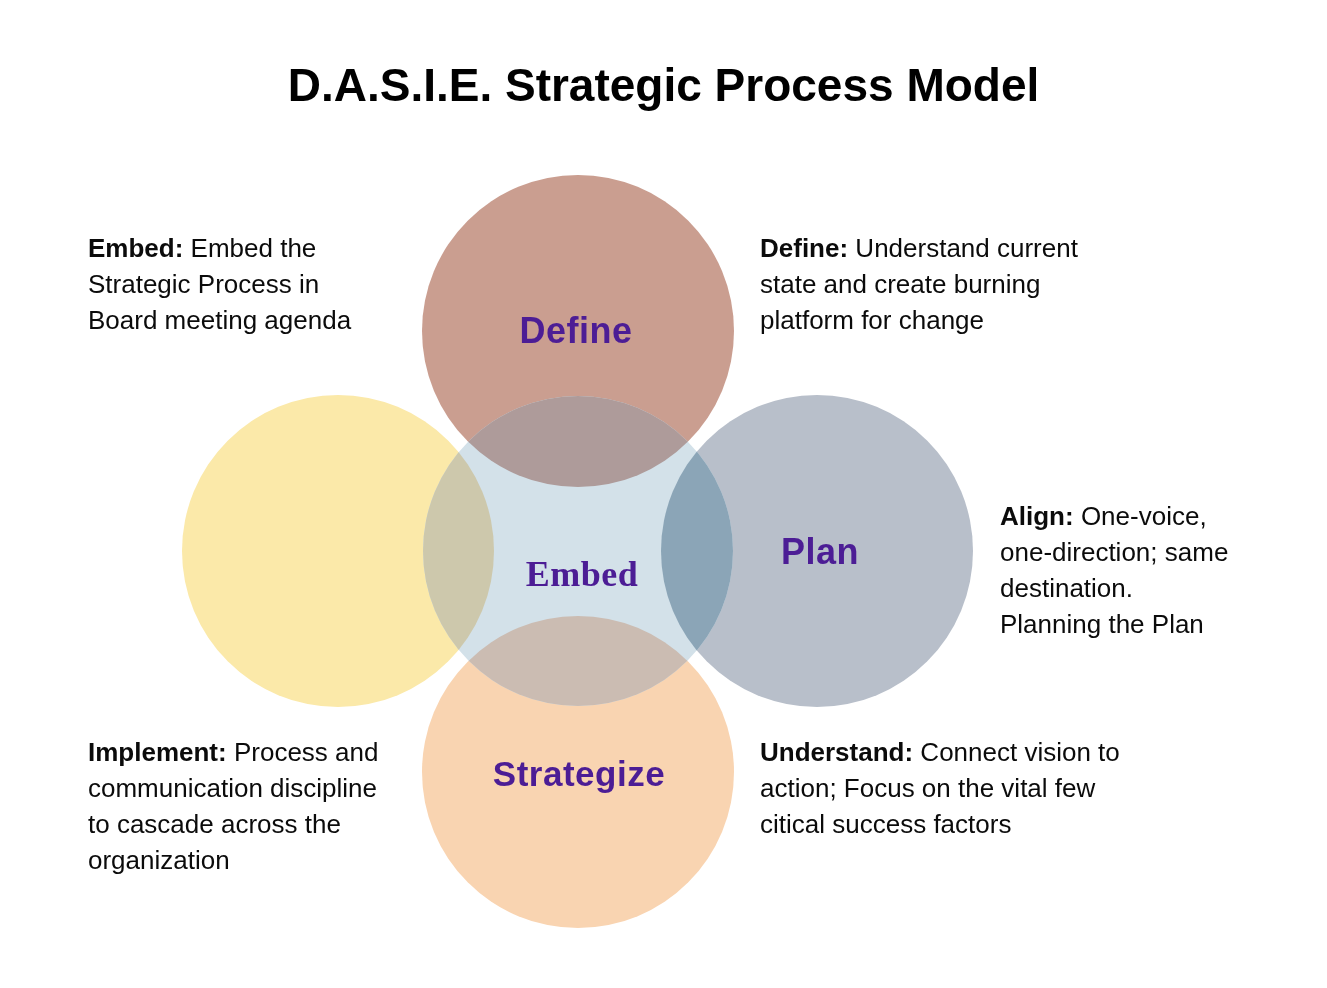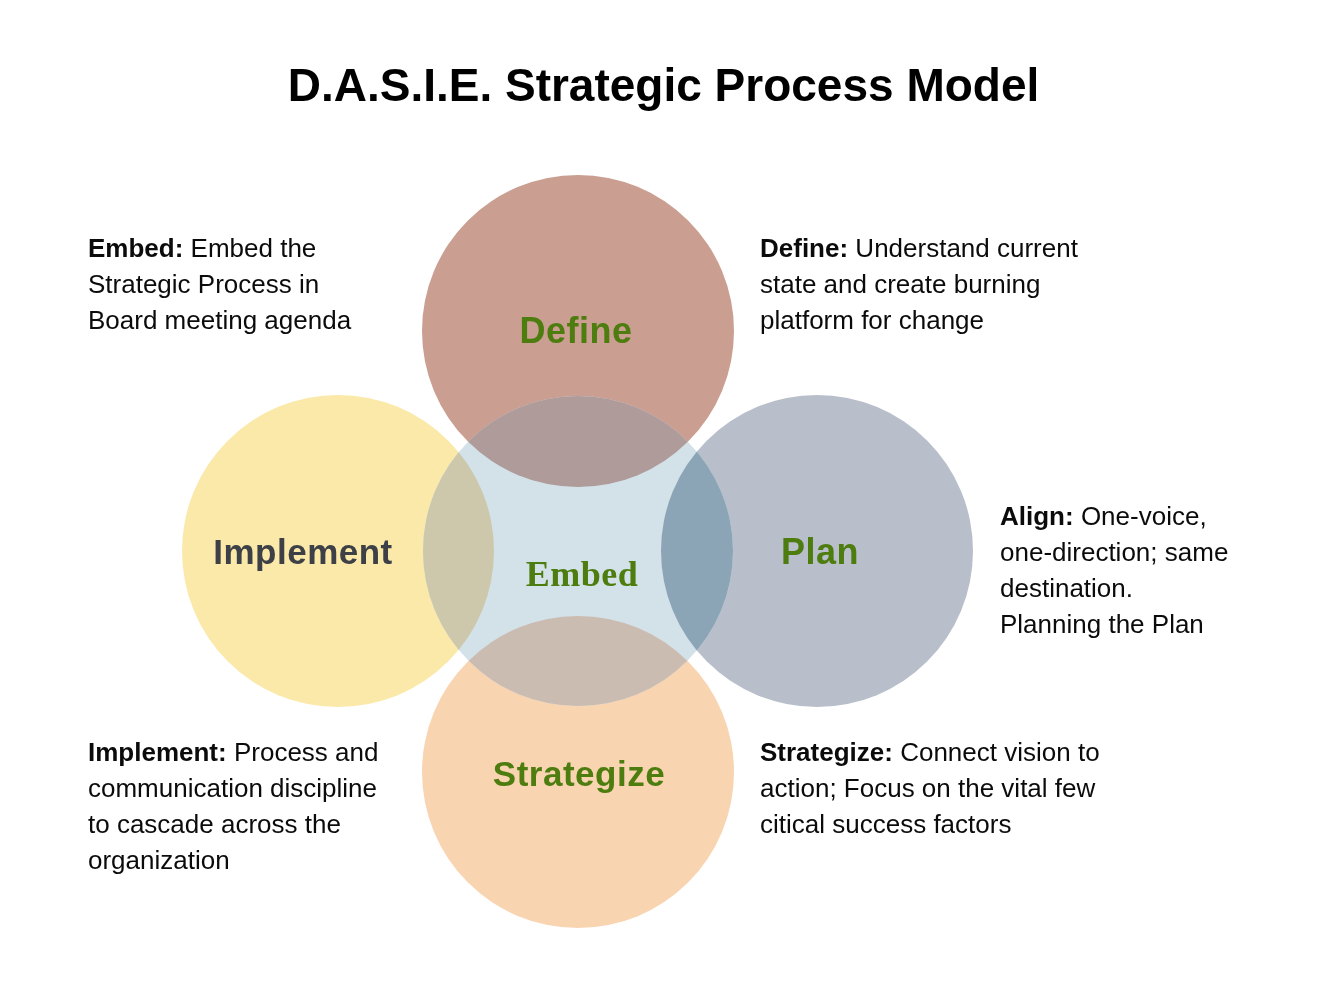--- a/index.html
+++ b/index.html
@@ -19,21 +19,21 @@
     font-weight: bold;
     color: #000000;
     letter-spacing: 0px;
   }
   #venn-svg { position: absolute; left: 0; top: 0; }
   .circle-label {
     position: absolute;
     transform: translate(-50%, -50%);
     font-weight: bold;
     font-size: 36px;
-    color: #4d7c0f;
+    color: #4c1d95;
     white-space: nowrap;
     letter-spacing: 0.5px;
   }
   .label-implement { color: #3d4046; font-size: 35px; }
   .label-strategize { font-size: 35px; }
   .note {
     position: absolute;
     font-size: 26px;
     line-height: 36px;
     color: #0b0b0b;
@@ -74,21 +74,20 @@
     <circle cx="578" cy="772" r="156" fill="#F9D4B1"></circle>
     <circle cx="578" cy="551" r="155" fill="#D3E1E9"></circle>
 
     <circle cx="578" cy="551" r="155" clip-path="url(#cp-define)" fill="#AE9B9A"></circle>
     <circle cx="578" cy="551" r="155" clip-path="url(#cp-implement)" fill="#CDC8AC"></circle>
     <circle cx="578" cy="551" r="155" clip-path="url(#cp-align)" fill="#8BA5B7"></circle>
     <circle cx="578" cy="551" r="155" clip-path="url(#cp-strategize)" fill="#CBBCB2"></circle>
   </svg>
 
   <div class="circle-label" style="left:576px; top:331px;">Define</div>
-  <div class="circle-label label-implement" style="left:303px; top:552px;">Implement</div>
   <div class="circle-label" style="left:582px; top:574px;font-family:Liberation Serif, serif;">Embed</div>
   <div class="circle-label" style="left:820px; top:552px;">Plan</div>
   <div class="circle-label label-strategize" style="left:579px; top:774px;">Strategize</div>
 
   <div class="note" id="note-define">
     <span class="term">Define:</span>
     <span class="rest">Understand current state and create burning platform for change</span>
   </div>
 
   <div class="note" id="note-embed">
@@ -100,17 +99,17 @@
     <span class="term">Implement:</span>
     <span class="rest">Process and communication discipline to cascade across the organization</span>
   </div>
 
   <div class="note" id="note-align">
     <span class="term">Align:</span>
     <span class="rest">One-voice, one-direction; same destination. Planning the Plan</span>
   </div>
 
   <div class="note" id="note-strategize">
-    <span class="term">Strategize:</span>
+    <span class="term">Understand:</span>
     <span class="rest">Connect vision to action; Focus on the vital few citical success factors</span>
   </div>
 
 </div>
 
 </body></html>

